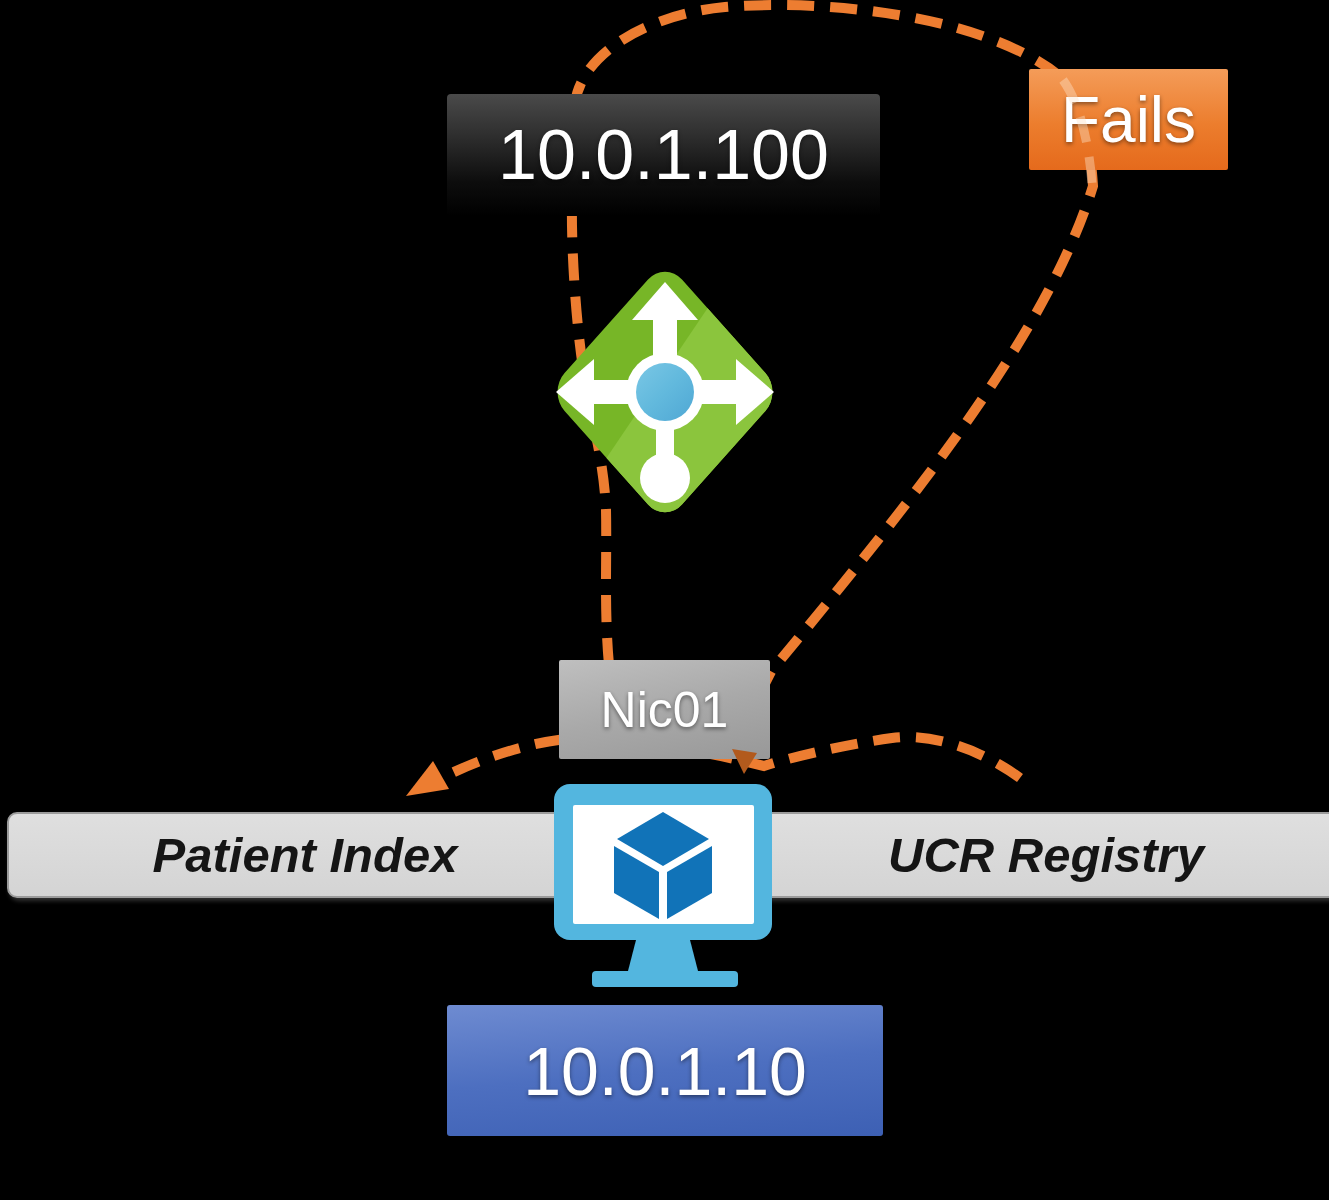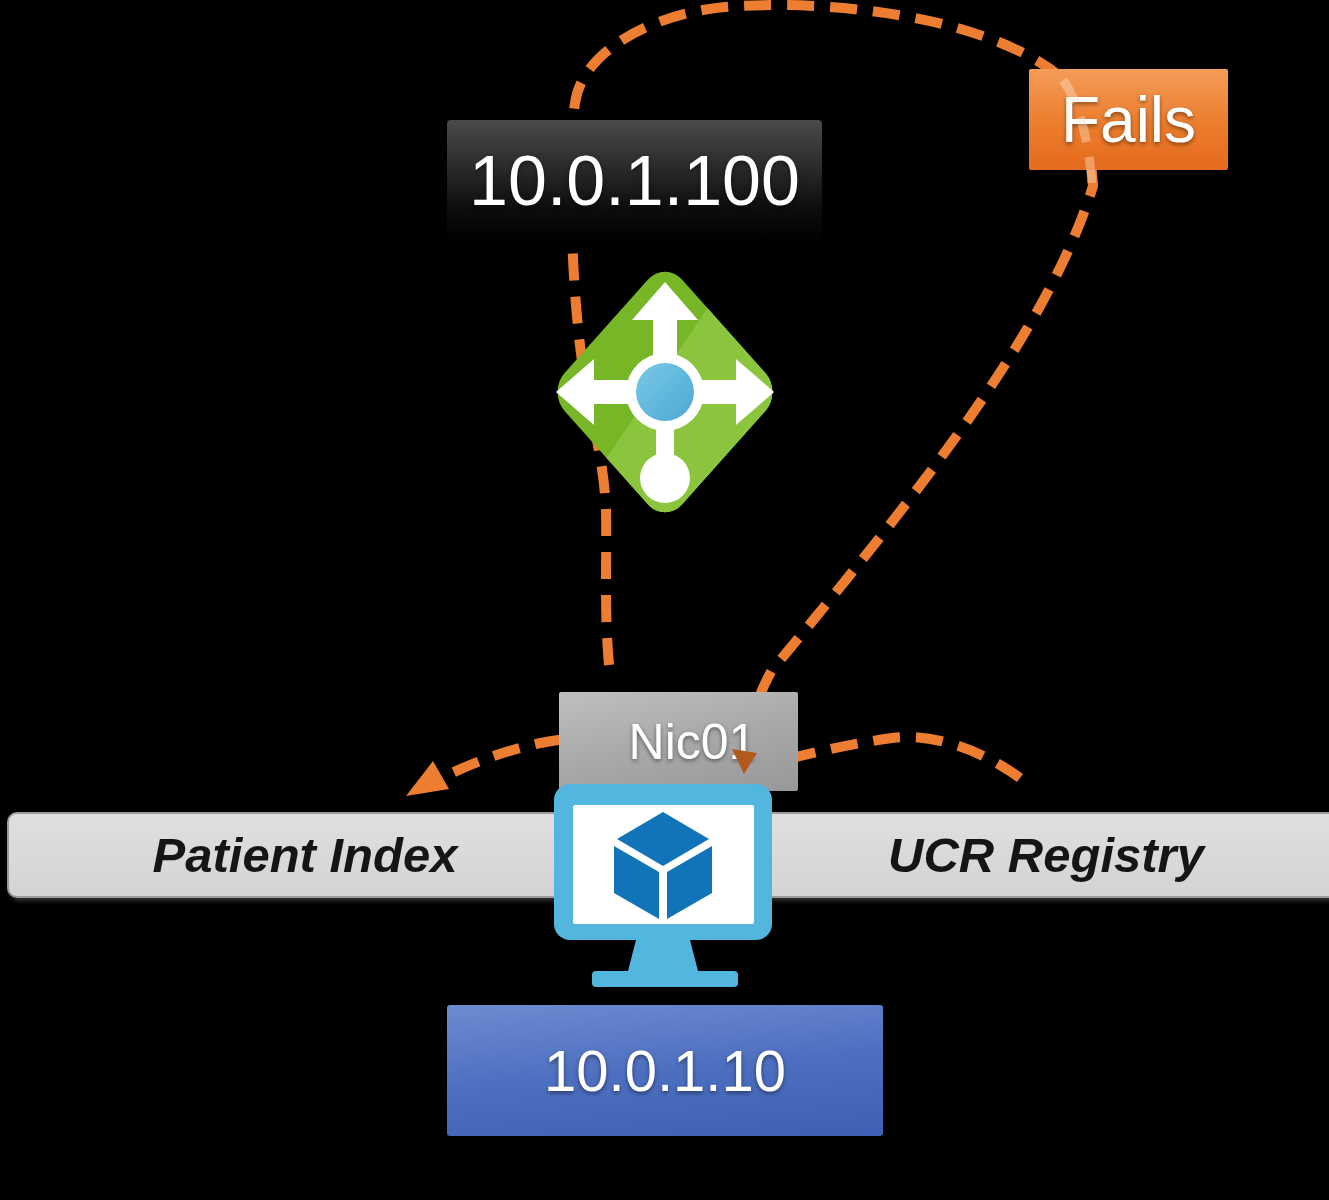--- a/index.html
+++ b/index.html
@@ -3,27 +3,27 @@
 <meta charset="utf-8">
 <style>
   html,body{margin:0;padding:0;background:#000;}
   #stage{position:relative;width:1329px;height:1200px;background:#000;overflow:hidden;
          font-family:"Liberation Sans",sans-serif;}
   .layer{position:absolute;left:0;top:0;width:1329px;height:1200px;pointer-events:none;}
   .dash{fill:none;stroke:#ED7D31;stroke-width:10;stroke-dasharray:27 16;stroke-linecap:butt;}
   .dash-faint{fill:none;stroke:rgba(253,226,199,0.42);stroke-width:9;stroke-dasharray:26 15;}
   .box{position:absolute;display:flex;align-items:center;justify-content:center;color:#fff;}
   .box span{text-shadow:0 2px 4px rgba(0,0,0,0.45);}
-  #frontend-box{left:447px;top:120px;width:375px;height:122px;font-size:70px;border-radius:4px;
+  #frontend-box{left:447px;top:94px;width:433px;height:122px;font-size:70px;border-radius:4px;
     background:linear-gradient(180deg,#4a4a4a 0%,#303030 32%,#0d0d0d 72%,#000 100%);}
   #fails-box{left:1029px;top:69px;width:199px;height:101px;font-size:64px;border-radius:2px;
     background:linear-gradient(180deg,#F49C59 0%,#EC7D2D 55%,#E56A1C 100%);}
-  #nic-box{left:559px;top:692px;width:211px;height:99px;font-size:50px;border-radius:2px;
-    background:linear-gradient(168deg,#BFBFBF 0%,#A9A9A9 50%,#989898 100%);padding-left:28px;}
-  #vmip-box{left:447px;top:1005px;width:436px;height:131px;font-size:58px;border-radius:3px;
+  #nic-box{left:559px;top:660px;width:211px;height:99px;font-size:50px;border-radius:2px;
+    background:linear-gradient(168deg,#BFBFBF 0%,#A9A9A9 50%,#989898 100%);}
+  #vmip-box{left:447px;top:1005px;width:436px;height:131px;font-size:68px;border-radius:3px;
     background:linear-gradient(175deg,#6E8BD1 0%,#4D6FC0 50%,#3D60B4 100%);text-align:center;}
   #apps-bar{position:absolute;left:7px;top:812px;width:1307px;height:82px;border-radius:10px;
     background:linear-gradient(180deg,#DFDFDF 0%,#D4D4D4 100%);border:2px solid #9B9B9B;
     box-shadow:2px 3px 4px rgba(60,60,60,0.8);padding-left:23px;}
   .app-label{position:absolute;top:0;height:100%;display:flex;align-items:center;justify-content:center;
     font-style:italic;font-weight:700;font-size:49px;color:#151515;}
   #app-left{left:16px;width:560px;}
   #app-right{left:800px;width:474px;font-style:italic;}
   .icon-svg{position:absolute;}
   #lb-icon{left:540px;top:256px;}

